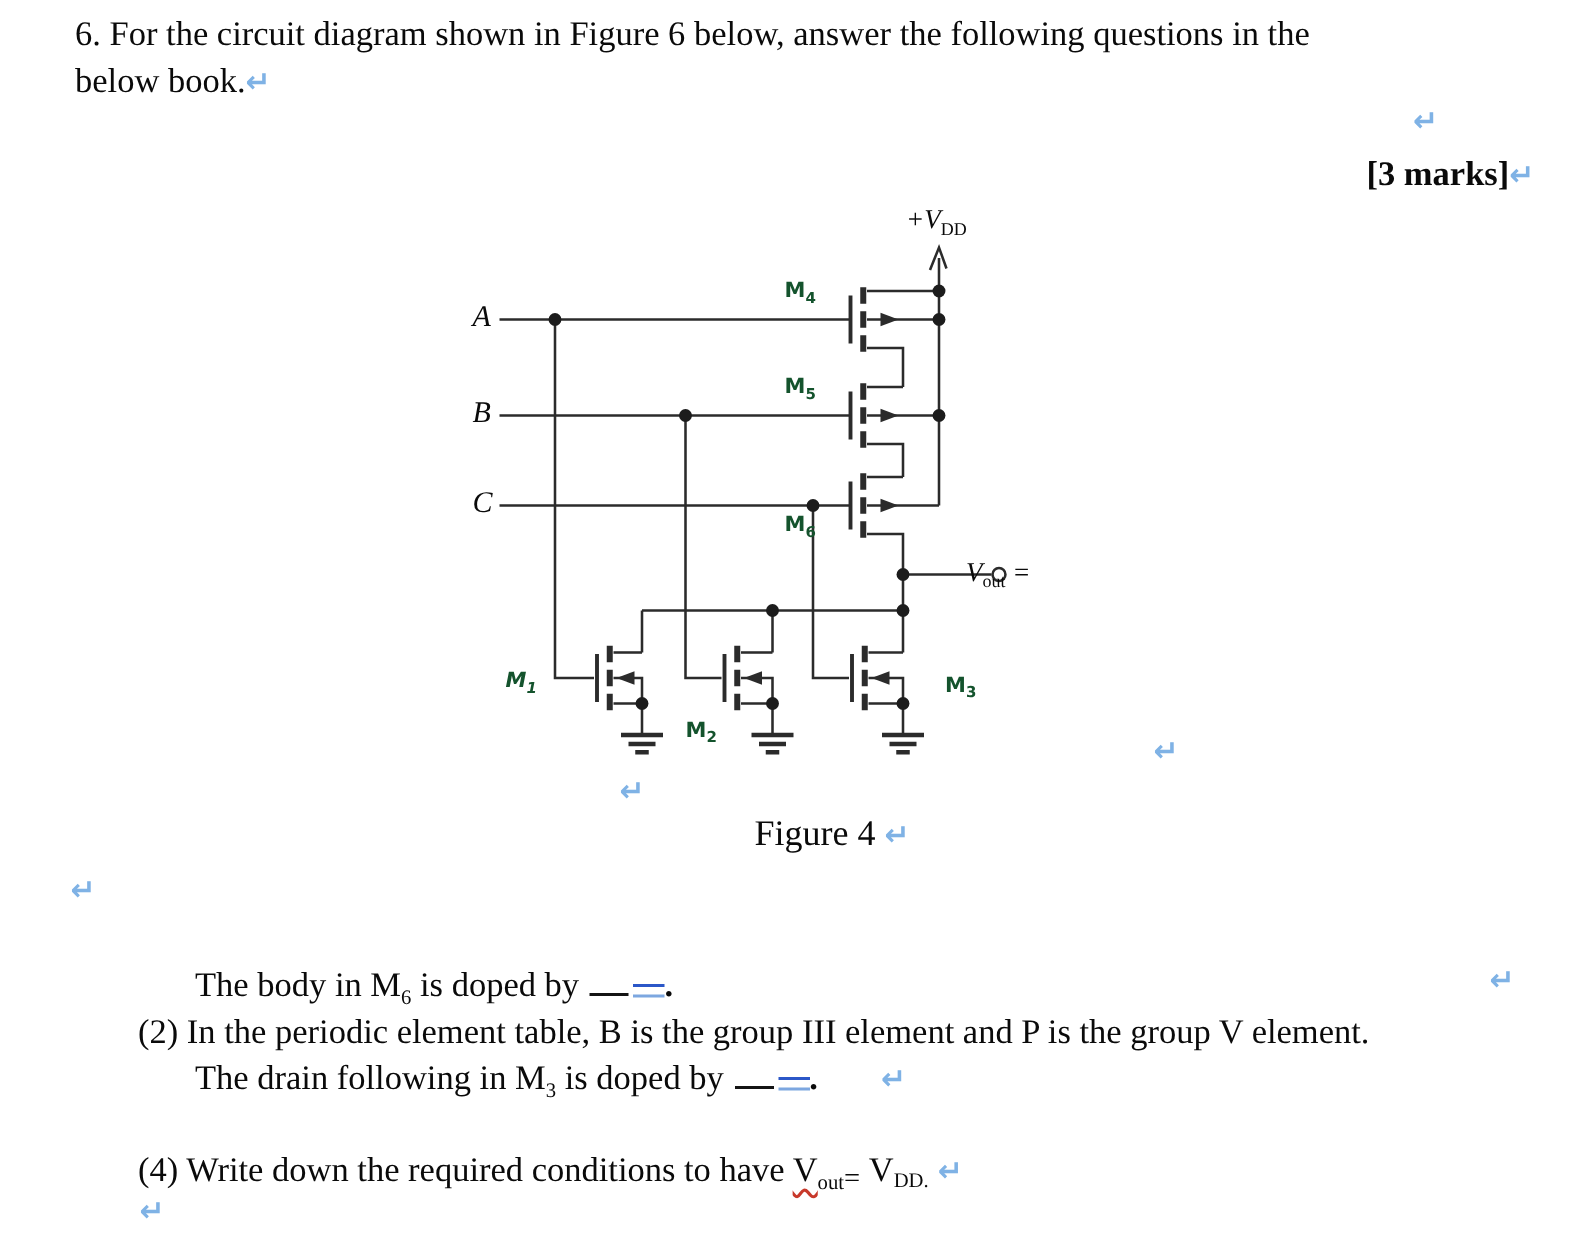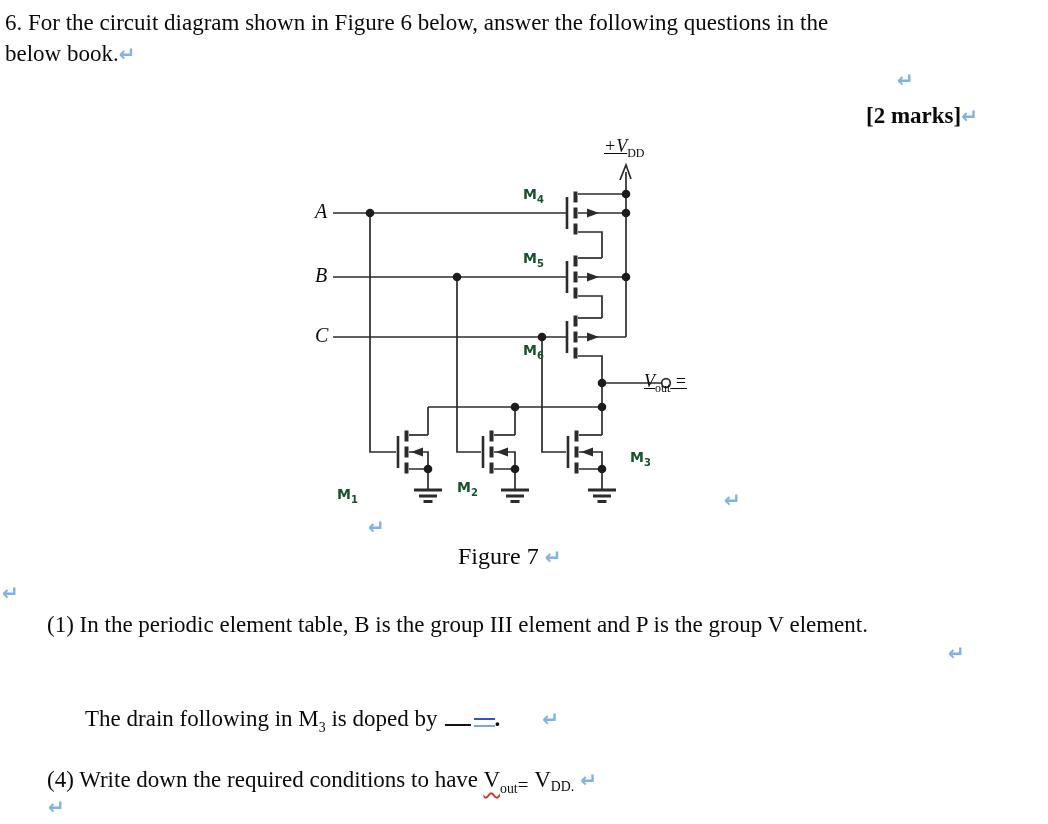--- a/index.html
+++ b/index.html
@@ -1,29 +1,29 @@
 <!DOCTYPE html>
 <html><head>
 <meta charset="utf-8">
 <style>
   html,body{margin:0;padding:0;background:#ffffff;}
   .page{position:relative;width:1048px;height:824px;background:#fff;
         font-family:"Liberation Serif",serif;color:#0a0a0a;overflow:hidden;}
-  .abs{position:absolute;white-space:nowrap;}
+  .abs{position:absolute;white-space:nowrap;margin-left:45px;}
   .body-text{font-size:23px;line-height:1.2;}
   .body-text sub{font-size:60%;}
   .bold{font-weight:bold;}
   .ret{color:#7fb2e5;font-family:"DejaVu Sans",sans-serif;font-size:20px;font-weight:600;}
   .ret.inline{margin-left:6px;}
   .caption{font-size:24px;}
   .clabel{position:absolute;white-space:nowrap;}
   .input-label{font-style:italic;font-size:20px;}
   .mlabel{font-family:"DejaVu Sans",sans-serif;font-weight:bold;font-size:14px;color:#14532d;}
   .mlabel sub{font-size:10px;}
-  .vlabel{font-style:italic;font-size:18px;text-decoration:underline;}
+  .vlabel{font-style:italic;font-size:18px;}
   .vlabel sub{font-style:normal;font-size:12px;}
   .squiggle{text-decoration:underline;text-decoration-style:wavy;
             text-decoration-color:#c8392b;text-decoration-thickness:1.5px;text-underline-offset:5px;}
   .eq-low{display:inline-block;vertical-align:-4px;font-size:19px;}
   .sub-low{font-size:15px;vertical-align:-4px;}
   .blank-black{display:inline-block;width:26px;height:14px;border-bottom:2.5px solid #141414;margin-left:7px;}
   .blank-blue{display:inline-block;width:21px;height:5px;margin-left:3px;
               border-top:2px solid #2b57c8;border-bottom:2px solid #7da7e0;vertical-align:-1px;}
   svg.circuit{position:absolute;left:0;top:0;}
 </style>
@@ -140,43 +140,44 @@
     </g>
   </svg>
 
   <div class="clabel input-label" style="left:315px;top:200px;">A</div>
   <div class="clabel input-label" style="left:315px;top:264px;">B</div>
   <div class="clabel input-label" style="left:315px;top:324px;">C</div>
 
   <div class="clabel mlabel" style="left:523px;top:186px;"><span>M</span><sub>4</sub></div>
   <div class="clabel mlabel" style="left:523px;top:250px;text-align:right;"><span>M</span><sub>5</sub></div>
   <div class="clabel mlabel" style="left:523px;top:310px;margin-top:32px;"><span>M</span><sub>6</sub></div>
-  <div class="clabel mlabel" style="left:337px;top:486px;"><span>M</span><sub>1</sub></div>
+  <div class="clabel mlabel" style="left:337px;top:446px;font-style:italic;"><span>M</span><sub>1</sub></div>
   <div class="clabel mlabel" style="left:457px;top:479px;"><span>M</span><sub>2</sub></div>
   <div class="clabel mlabel" style="left:630px;top:449px;"><span>M</span><sub>3</sub></div>
 
   <div class="clabel vlabel" style="left:604px;top:136px;"><span>+V</span><sub>DD</sub></div>
   <div class="clabel vlabel" style="left:644px;top:371px;"><span>V</span><sub>out</sub><span> =</span></div>
 
   <div class="abs body-text" style="left:5px;top:9px;">6. For the circuit diagram shown in Figure 6 below, answer the following questions in the</div>
   <div class="abs body-text" style="left:5px;top:40px;"><span>below book.</span><span class="ret">↵</span></div>
 
   <span class="abs ret" style="left:897px;top:68px;">↵</span>
-  <div class="abs body-text bold" style="left:866px;top:102px;"><span>[2 marks]</span><span class="ret">↵</span></div>
+  <div class="abs body-text bold" style="left:866px;top:102px;"><span>[3 marks]</span><span class="ret">↵</span></div>
 
   <span class="abs ret" style="left:724px;top:488px;">↵</span>
   <span class="abs ret" style="left:368px;top:515px;">↵</span>
 
-  <div class="abs caption" style="left:458px;top:543px;"><span>Figure 7</span> <span class="ret">↵</span></div>
+  <div class="abs caption" style="left:458px;top:543px;"><span>Figure 4</span> <span class="ret">↵</span></div>
 
   <span class="abs ret" style="left:2px;top:581px;">↵</span>
 
-  <div class="abs body-text" style="left:47px;top:611px;"><span>(1)</span> <span>In the periodic element table, B is the group III element and P is the group V element.</span></div>
+  <div class="abs body-text" style="left:85px;top:643px;"><span>The body in M</span><sub>6</sub><span> is doped by</span><span class="blank-black"></span><span class="blank-blue"></span><span class="bold">.</span></div>
   <span class="abs ret" style="left:948px;top:641px;">↵</span>
 
+  <div class="abs body-text" style="left:47px;top:674px;"><span>(2)</span> <span>In the periodic element table, B is the group III element and P is the group V element.</span></div>
   <div class="abs body-text" style="left:85px;top:705px;"><span>The drain following in M</span><sub>3</sub><span> is doped by</span><span class="blank-black"></span><span class="blank-blue"></span><span class="bold">.</span><span class="ret" style="margin-left:42px;">↵</span></div>
 
 
   <div class="abs body-text" style="left:47px;top:766px;"><span>(4)</span> <span>Write down the required conditions to have </span><span class="squiggle"><span>V</span><sub>out</sub><span class="eq-low">=</span></span>&nbsp;<span>V</span><sub class="sub-low">DD.</sub><span class="ret inline">↵</span></div>
 
   <span class="abs ret" style="left:48px;top:795px;">↵</span>
 
 </div>
 
 </body></html>

